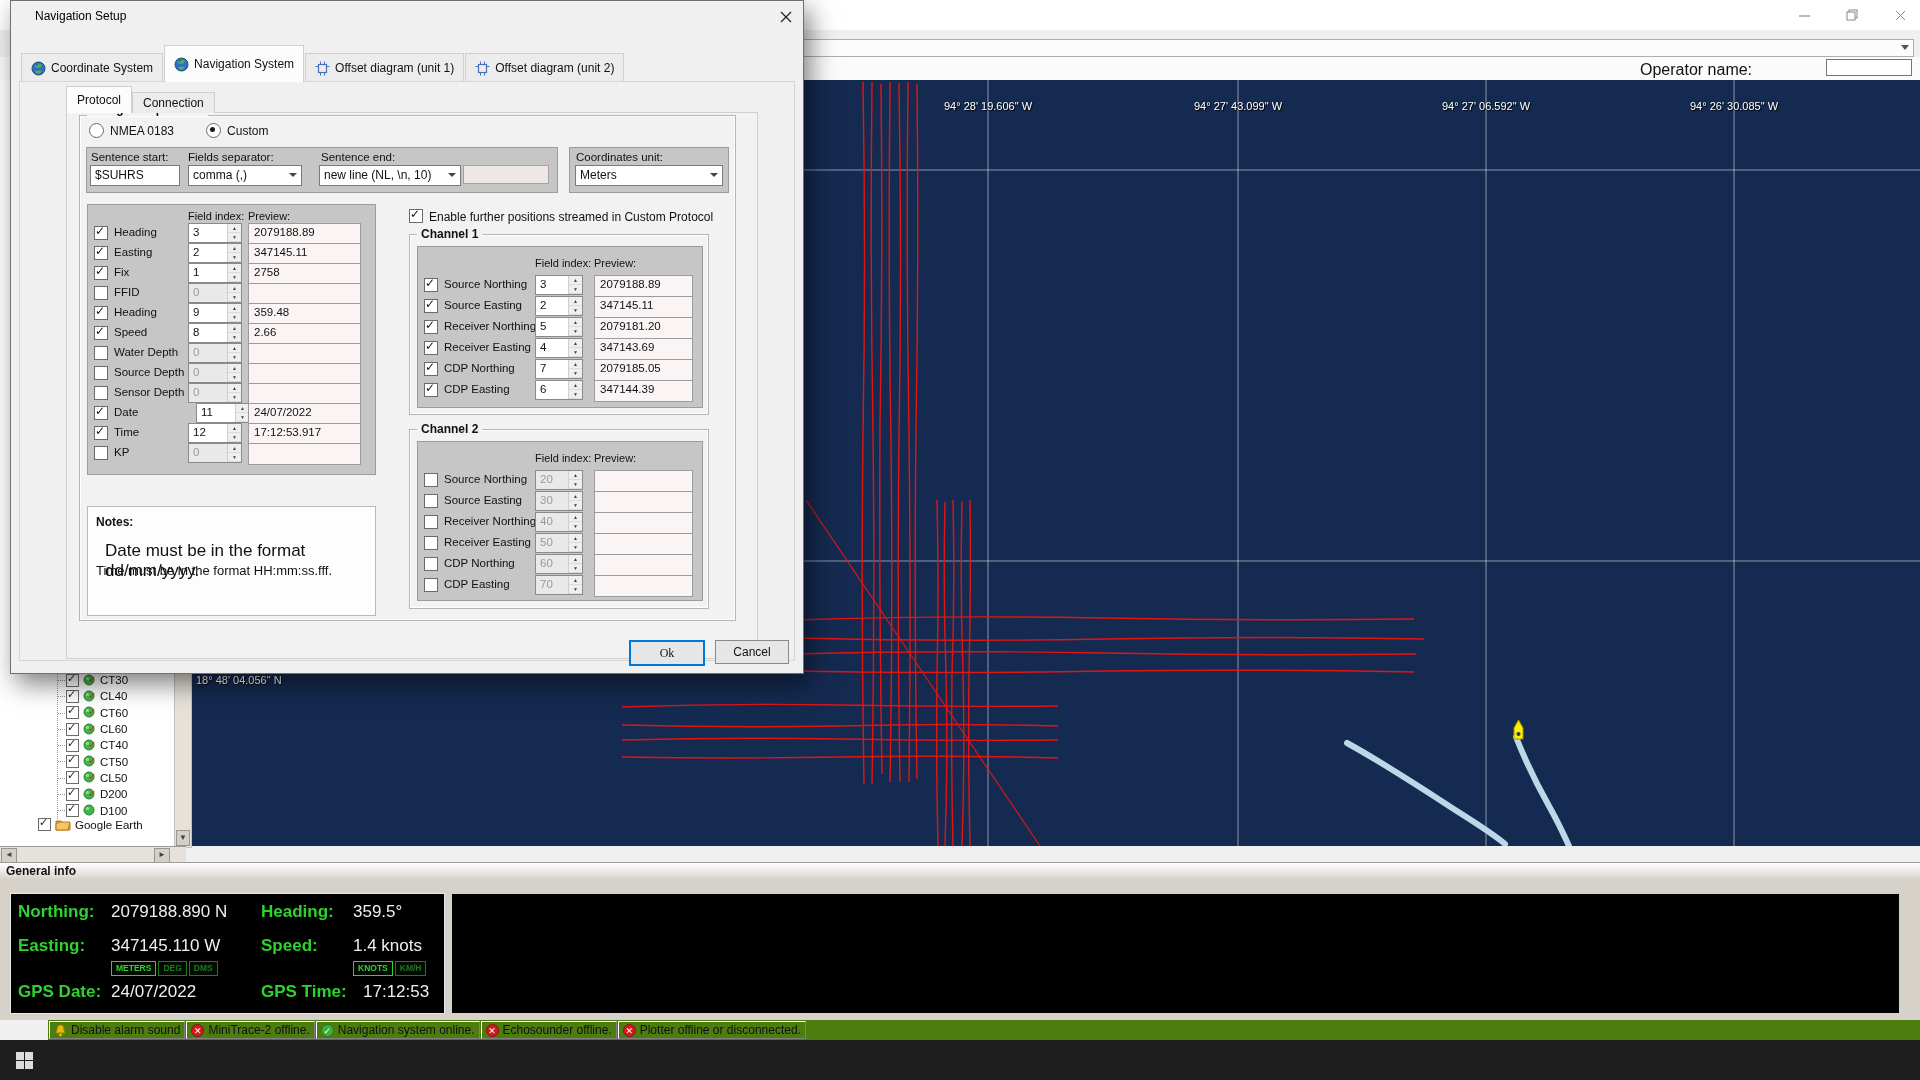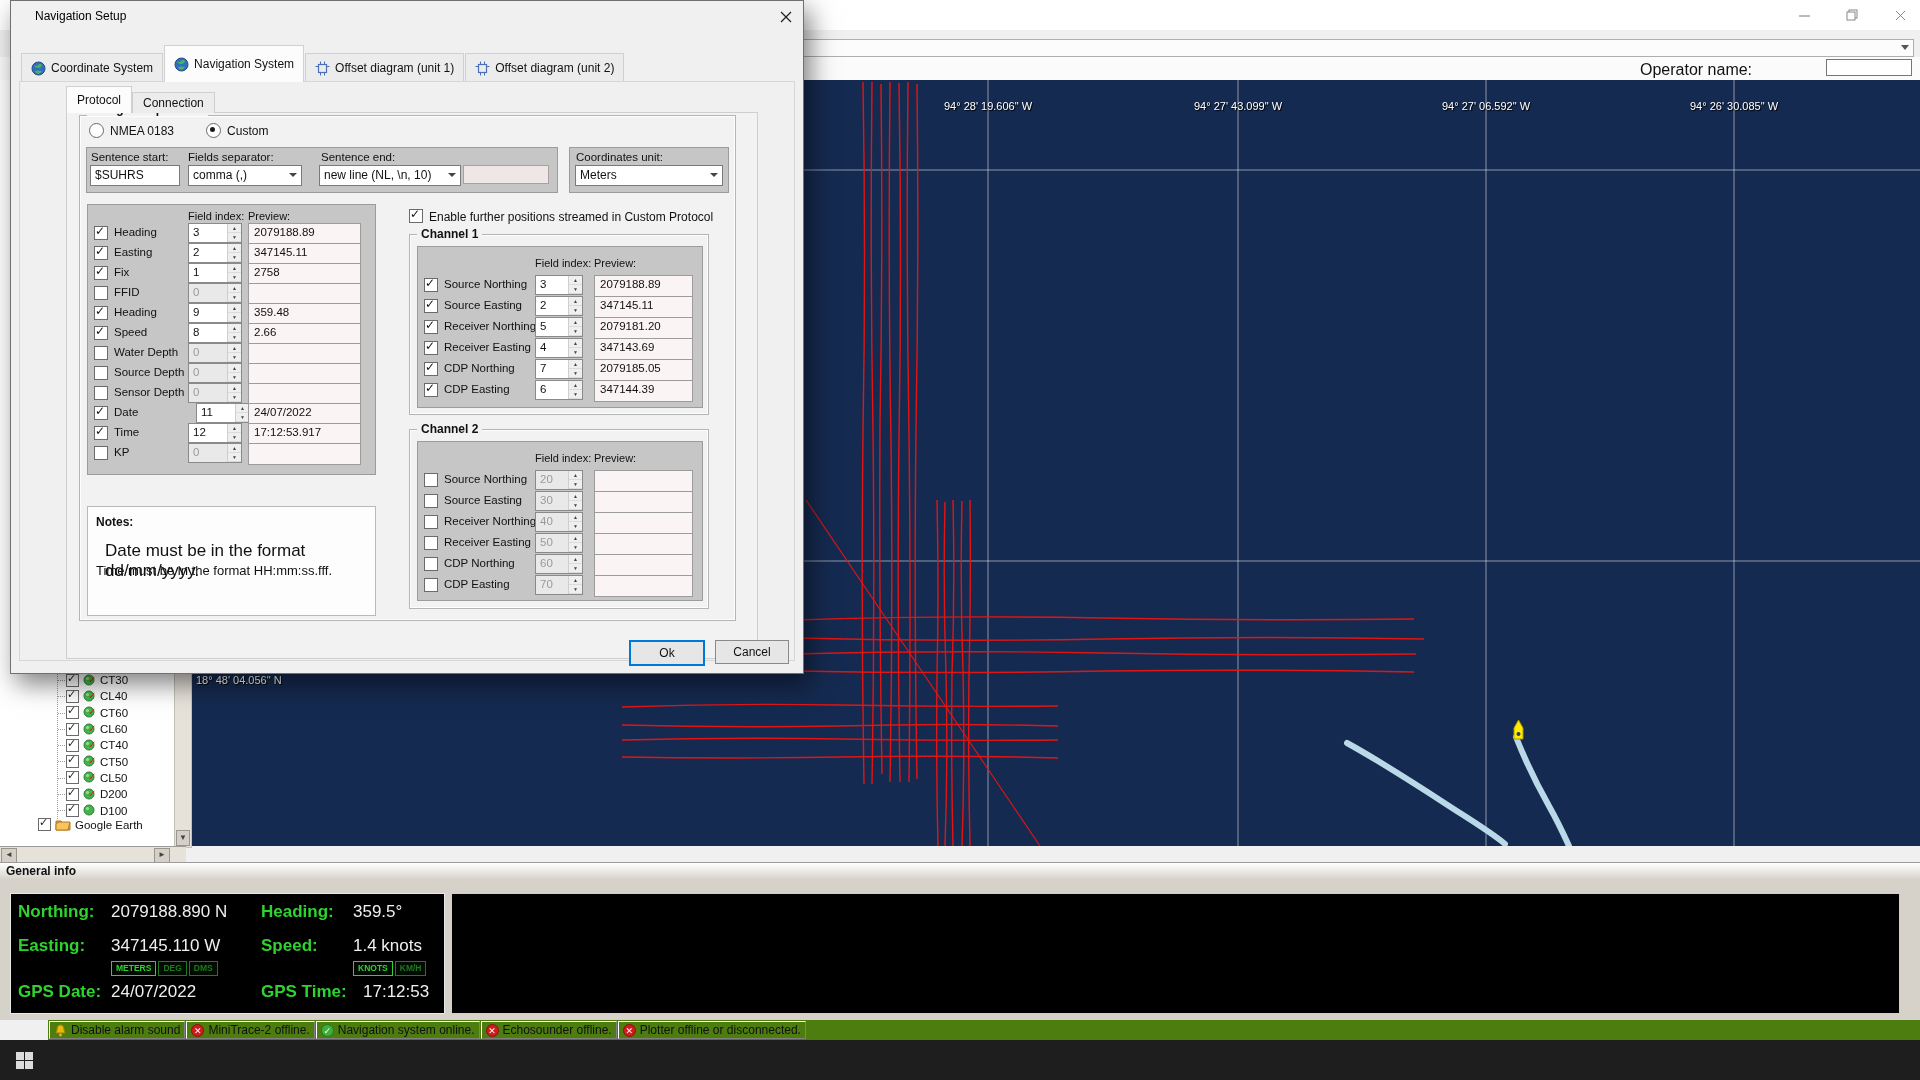--- a/index.html
+++ b/index.html
@@ -71,21 +71,21 @@
   .plabel{position:absolute;font-size:11.5px;white-space:nowrap;}
   .spin{position:absolute;width:52px;height:18px;background:#fff;border:1px solid #8a8a8a;display:flex;}
   .sval{flex:1;font-size:11.5px;padding:2px 0 0 4px;}
   .sarr{width:13px;display:flex;flex-direction:column;border-left:1px solid #cfcfcf;}
   .sarr i{flex:1;font-style:normal;font-size:5px;line-height:8px;text-align:center;color:#444;background:#efefef;border-bottom:1px solid #dcdcdc;}
   .spin.dis{background:#e9e9e9;}
   .spin.dis .sval{color:#9a9a9a;}
   .pv{position:absolute;background:#faf4f4;border:1px solid #9c9c9c;height:18px;font-size:11.5px;padding:2px 0 0 5px;}
   .notes{position:absolute;background:#fdfdfd;border:1px solid #b9b9b9;}
   .dbtn{position:absolute;width:72px;height:22px;background:#e6e6e6;border:1px solid #8a8a8a;font-size:12px;display:flex;align-items:center;justify-content:center;}
-  .dbtn.default{border:2px solid var(--accent);}
+  .dbtn.default{border:2px solid var(--accent);font-family:Liberation Serif, serif;}
   
   #gi-bg{left:0;top:862px;width:1920px;height:158px;background:#d6d2c9;}
   #gi-header{left:0;top:862px;width:1920px;height:15px;background:linear-gradient(#ffffff,#d8d4cc);border-top:1px solid #9a9a9a;font-weight:bold;font-size:12px;padding:1px 0 0 6px;}
   #gi-band{left:0;top:877px;width:1920px;height:16px;background:#0c1126;color:#fff;font-size:11.5px;}
   #navbox{left:10px;top:893px;width:433px;height:119px;background:#000;border:1px solid #e8e8e8;}
   #logbox{left:451px;top:893px;width:1447px;height:119px;background:#000;border:1px solid #cfcfcf;}
   .glab{position:absolute;color:var(--green_bright);font-weight:bold;font-size:17px;}
   .gval{position:absolute;color:#efefef;font-size:17px;}
   .ubtn{display:inline-block;height:13px;line-height:12px;padding:0 4px;margin-right:2px;font-size:8.5px;font-weight:bold;color:var(--green_dim);border:1px solid var(--green_dim);background:#020b02;}
   .ubtn.on{color:var(--green_bright);border:1px solid var(--green_bright);}

